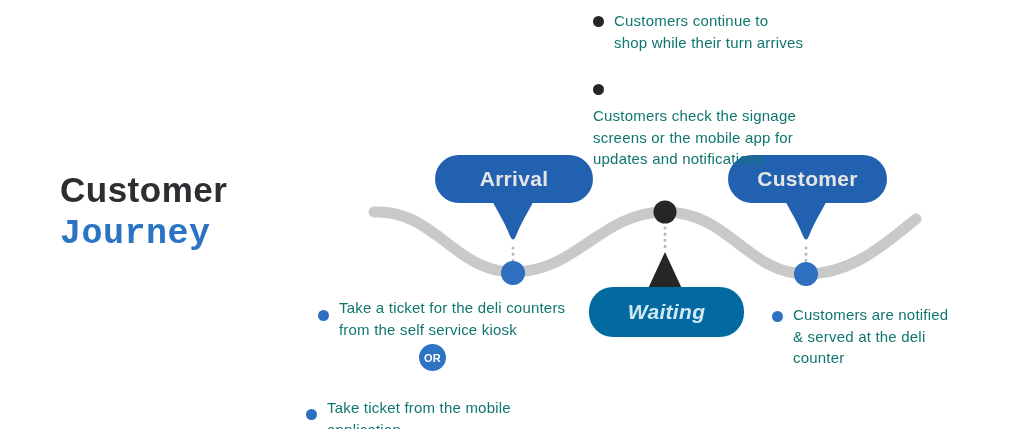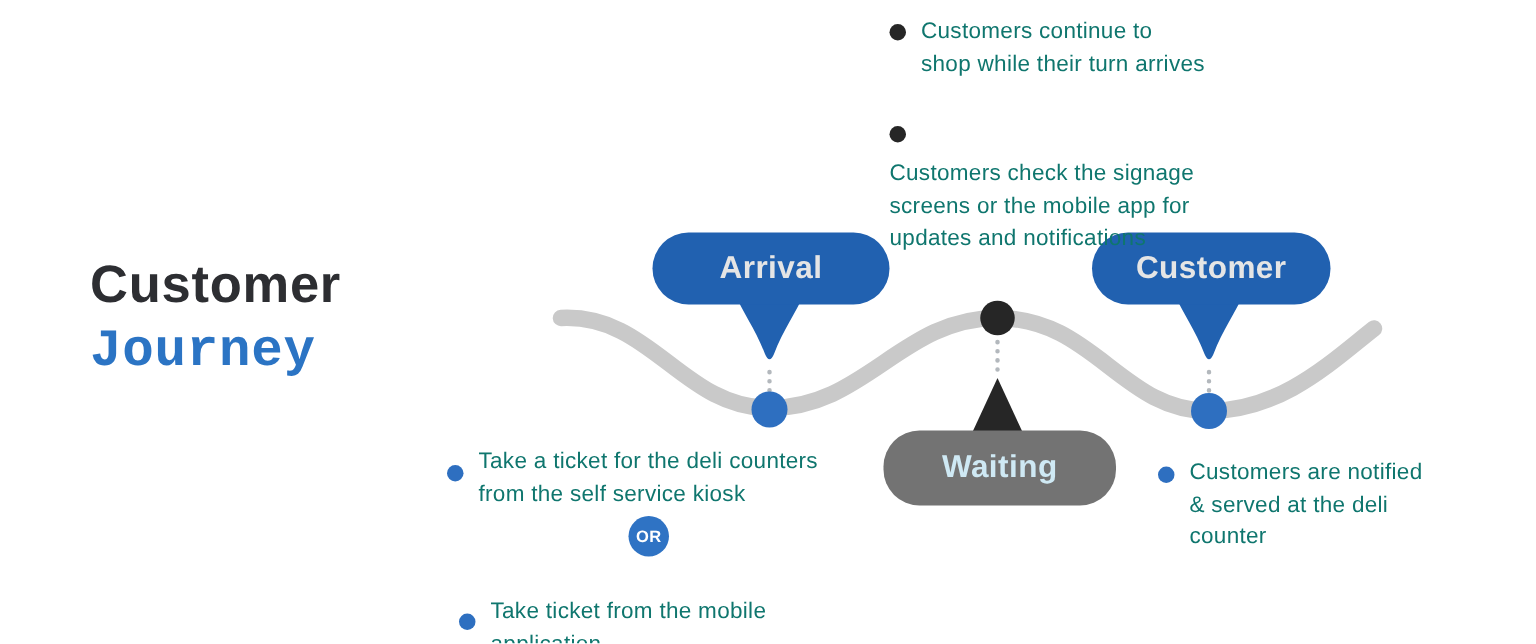--- a/index.html
+++ b/index.html
@@ -14,37 +14,37 @@
   .title-2 { color:#2b74c4;font-family:Liberation Mono, monospace; }
 
   
   .curve-svg { position:absolute; left:0; top:0; z-index:1; }
 
   
   .badge { position:absolute; display:flex; align-items:center; justify-content:center;
            border-radius:24px; font-weight:bold; font-size:21px; z-index:2;
            letter-spacing:0.3px; }
   .badge-blue { background:#2161b0; color:#e5e5e5; }
-  .badge-dark { background:#737373; color:#cfe9f4; }
+  .badge-dark { background:#0369a1; color:#cfe9f4;font-style:italic; }
   .badge-arrival { left:435px; top:155px; width:158px; height:48px; }
   .badge-service { left:728px; top:155px; width:159px; height:48px; }
   .badge-waiting { left:589px; top:287px; width:155px; height:50px; }
 
   
   .note { position:absolute; display:flex; gap:10px; font-size:15px;
           line-height:21.5px; color:#0f766e; letter-spacing:0.2px; z-index:2; }
   .note .dot { width:11px; height:11px; border-radius:50%; flex:0 0 auto; }
   .dot-dark { background:#262626; }
   .dot-blue { background:#2e6fc0; }
   .note .txt { white-space:pre-line; }
   .note-w1 { left:593px; top:10px; }
   .note-w1 .dot { margin-top:6px; }
   .note-w2 { left:593px; top:78px;flex-direction:column; }
   .note-w2 .dot { margin-top:6px; }
-  .note-a1 { left:298px; top:297px; }
+  .note-a1 { left:318px; top:297px; }
   .note-a1 .dot { margin-top:13px; }
   .note-a2 { left:306px; top:378px;margin-top:19px; }
   .note-a2 .dot { margin-top:12px; }
   .note-s1 { left:772px; top:304px; }
   .note-s1 .dot { margin-top:7px; }
 
   
   .or-chip { position:absolute; left:391px; top:344px; width:27px; height:27px;
              border-radius:50%; background:#2f73c4; color:#ffffff; font-size:11px;
              font-weight:bold; display:flex; align-items:center; justify-content:center;

